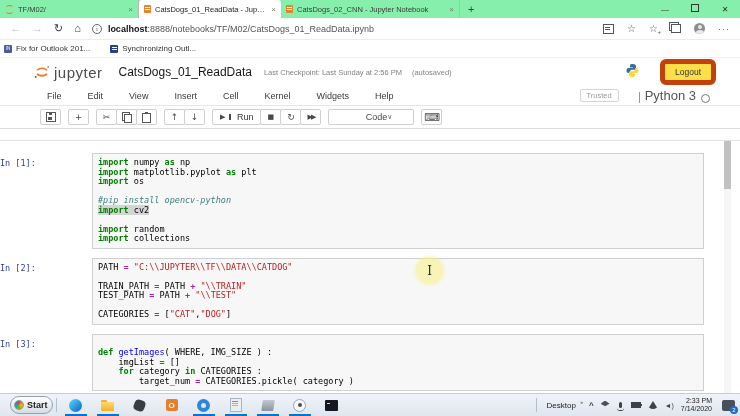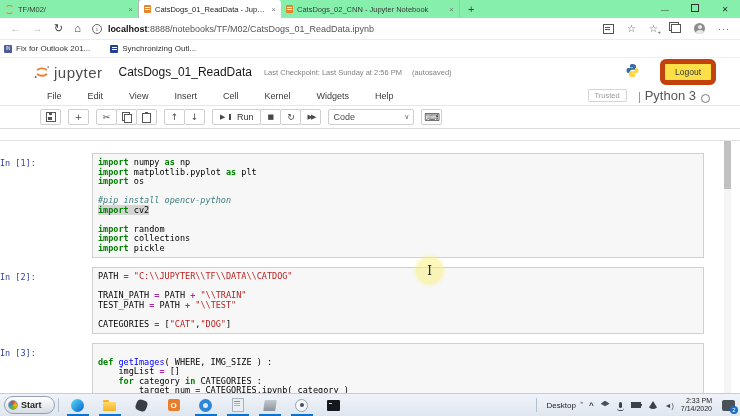--- a/index.html
+++ b/index.html
@@ -48,42 +48,42 @@
   .jheader{height:28px;display:flex;align-items:center;padding:0 14px 0 34px;gap:6px;background:#fff}
   .jbrand{font-size:15px;color:#4e4e4e;letter-spacing:.5px;margin-right:10px;display:flex;align-items:center;gap:4px}
   .jtitle{font-size:12px;color:#181818}
   .jchk{font-size:7.5px;color:#808080;margin-left:6px}
   .jauto{font-size:7.5px;color:#808080;margin-left:4px}
   .pyico{margin-left:auto}
   .logout{border:5px solid #c2410c;border-radius:6px;background:#fde047;font-size:8.5px;color:#333;padding:3px 10px;margin-left:14px;margin-right:10px}
   
   .jmenu{height:19px;display:flex;align-items:center;padding-left:47px;border-bottom:1px solid #e7e7e7;background:#fff}
   .mitem{font-size:9px;color:#3a3a3a;margin-right:26px}
-  .menu-right{margin-left:auto;display:flex;align-items:center;gap:12px;margin-right:30px}
+  .menu-right{margin-left:auto;display:flex;align-items:center;gap:20px;margin-right:30px}
   .trusted{border:1px solid #d5d5d5;border-radius:2px;color:#9a9a9a;font-size:7.5px;padding:1px 6px}
   .kernelind{display:flex;align-items:flex-end;gap:5px;font-size:13px;color:#555}
   .kbar{width:1px;height:11px;background:#999}
   .kcircle{width:7px;height:7px;border:1px solid #777;border-radius:50%}
   
   .jtoolbar{height:22px;display:flex;align-items:center;padding-left:40px;gap:7px;border-bottom:1px solid #dcdcdc;background:#fff}
   .tbg{display:flex}
   .tbb{height:16px;min-width:21px;background:#fff;border:1px solid #cfcfcf;border-radius:2px;display:flex;align-items:center;justify-content:center;color:#4a4a4a;font-size:9px;box-sizing:border-box}
   .tbg .tbb + .tbb{margin-left:-1px}
   .glyph{font-family:"DejaVu Sans",sans-serif;font-size:9px;line-height:1}
   .i-save{width:8px;height:8px;border:1px solid #555;position:relative;background:#fff}
   .i-save::before{content:"";position:absolute;top:0;left:2px;width:3px;height:2px;background:#555}
   .i-save::after{content:"";position:absolute;bottom:1px;left:1.5px;width:4px;height:3px;background:#555}
   .i-copy{width:6px;height:7px;border:1px solid #555;background:#fff;box-shadow:-2px -2px 0 -1px #fff,-2px -2px 0 0 #555;margin-left:2px;margin-top:2px}
   .i-paste{width:7px;height:8px;border:1px solid #555;background:#fff;position:relative;margin-top:1px}
   .i-paste::before{content:"";position:absolute;top:-2px;left:1.5px;width:3px;height:2px;background:#555}
   .runbtn{padding:0 7px;gap:3px}
   .playbar{width:1.5px;height:6px;background:#4a4a4a;margin-left:1px}
   .runlbl{font-size:9px;color:#333;margin-left:3px}
   .ffwd{letter-spacing:-2px;font-size:7px}
-  .cellsel{width:86px;justify-content:space-between;padding:0 4px}
+  .cellsel{width:86px;justify-content:flex-end;padding:0 21px}
   .chev{font-size:7px;color:#666}
   
   .notebook{height:269px;position:relative;overflow:hidden;background:#fff}
   .nbdiv{height:11px;border-bottom:1px solid #e3e3e3}
   .cells{padding-top:12px}
   .cell{display:flex;margin-bottom:9px}
   .prompt{width:92px;padding-right:9px;font-family:"DejaVu Sans Mono",monospace;font-size:8.5px;color:#303f9f;padding-top:5px;box-sizing:border-box;flex:0 0 auto}
   .inputbox{flex:1;margin-right:36px;border:1px solid #d0d0d0;background:#f7f7f7;padding:4px 5px;font-family:"DejaVu Sans Mono",monospace;font-size:8.5px;line-height:9.5px}
   .line{white-space:pre;height:9.5px}
   .tk.kw{color:#008000;font-weight:bold}
@@ -95,22 +95,22 @@
   .tk.sel{background:#d4d4d4}
   .sbtrack{position:absolute;right:9px;top:12px;bottom:0;width:7px;background:#f5f5f5}
   .sbthumb{position:absolute;top:0;left:0;width:7px;height:48px;background:#c1c1c1}
   
   .cursorhl{position:absolute;left:416px;top:257px;width:27px;height:27px;border-radius:50%;
     background:rgba(250,242,120,.5);box-shadow:0 0 4px rgba(250,242,120,.8);display:flex;align-items:center;justify-content:center;z-index:50}
   .ibeam{font-family:"DejaVu Serif",serif;font-size:12px;color:#2a2a2a}
   
   .taskbar{position:absolute;left:0;bottom:0;width:740px;height:22px;background:linear-gradient(#f0f4fa,#dfe6ef);
     border-top:1px solid #c4cedb;display:flex;align-items:center}
-  .startbtn{margin-left:4px;height:16px;border-radius:9px;border:1px solid #94a1b2;background:linear-gradient(#ffffff,#d5dce5);
-    display:flex;align-items:center;gap:3px;padding:0 12px 0 3px;font-size:9px;font-weight:bold;color:#1e1e1e}
+  .startbtn{margin-left:10px;height:16px;border-radius:9px;border:1px solid #94a1b2;background:linear-gradient(#ffffff,#d5dce5);
+    display:flex;align-items:center;gap:3px;padding:0 4px 0 3px;font-size:9px;font-weight:bold;color:#1e1e1e}
   .orb{width:10px;height:10px;border-radius:50%;background:conic-gradient(#e8412c,#fbbc04,#7db700,#00a2e8,#e8412c);border:1px solid #8899aa;box-sizing:border-box}
   .tsep{width:1px;height:14px;background:#b4bfcc;margin:0 3px}
   .tbicons{display:flex}
   .tbi{width:32px;height:22px;display:flex;align-items:center;justify-content:center;position:relative}
   .tbi.running::after{content:"";position:absolute;left:5px;right:5px;bottom:0;height:2px;background:#0b72d0}
   .ic-edge{width:13px;height:13px;border-radius:50%;background:linear-gradient(135deg,#4ec8f2 15%,#1273cf 85%)}
   .ic-explorer{width:13px;height:9px;background:linear-gradient(#ffd868,#f3b229);border-radius:1px;position:relative;margin-top:2px}
   .ic-explorer::before{content:"";position:absolute;top:-2px;left:0;width:6px;height:2px;background:#f3b229;border-radius:1px 1px 0 0}
   .ic-snagit{width:11px;height:11px;background:#383d44;border-radius:4px;transform:rotate(20deg)}
   .ic-outlook{width:12px;height:12px;background:#e77e2e;border-radius:2px;color:#fff;font-size:8px;font-weight:bold;display:flex;align-items:center;justify-content:center}
@@ -292,42 +292,41 @@
         <div class="inputbox">
           <div class="line"><span class="tk kw">import</span><span class="tk pl"> numpy </span><span class="tk kw">as</span><span class="tk pl"> np</span></div>
           <div class="line"><span class="tk kw">import</span><span class="tk pl"> matplotlib.pyplot </span><span class="tk kw">as</span><span class="tk pl"> plt</span></div>
           <div class="line"><span class="tk kw">import</span><span class="tk pl"> os</span></div>
           <div class="line">&nbsp;</div>
           <div class="line"><span class="tk cm">#pip install opencv-python</span></div>
           <div class="line"><span class="tk kw sel">import</span><span class="tk pl sel"> cv2</span></div>
           <div class="line">&nbsp;</div>
           <div class="line"><span class="tk kw">import</span><span class="tk pl"> random</span></div>
           <div class="line"><span class="tk kw">import</span><span class="tk pl"> collections</span></div>
-          <div class="line"><span class="tk kw">import</span><span class="tk pl"> pickle</span></div>
         </div>
       </div>
       <div class="cell">
         <div class="prompt">In [2]:</div>
         <div class="inputbox">
           <div class="line"><span class="tk pl">PATH </span><span class="tk op">=</span><span class="tk pl"> </span><span class="tk st">"C:\\JUPYTER\\TF\\DATA\\CATDOG"</span></div>
           <div class="line">&nbsp;</div>
           <div class="line"><span class="tk pl">TRAIN_PATH </span><span class="tk op">=</span><span class="tk pl"> PATH </span><span class="tk op">+</span><span class="tk pl"> </span><span class="tk st">"\\TRAIN"</span></div>
           <div class="line"><span class="tk pl">TEST_PATH </span><span class="tk op">=</span><span class="tk pl"> PATH </span><span class="tk op">+</span><span class="tk pl"> </span><span class="tk st">"\\TEST"</span></div>
           <div class="line">&nbsp;</div>
           <div class="line"><span class="tk pl">CATEGORIES </span><span class="tk op">=</span><span class="tk pl"> [</span><span class="tk st">"CAT"</span><span class="tk pl">,</span><span class="tk st">"DOG"</span><span class="tk pl">]</span></div>
         </div>
       </div>
       <div class="cell">
         <div class="prompt">In [3]:</div>
         <div class="inputbox">
           <div class="line">&nbsp;</div>
           <div class="line"><span class="tk kw">def</span><span class="tk pl"> </span><span class="tk fn">getImages</span><span class="tk pl">( WHERE, IMG_SIZE ) :</span></div>
           <div class="line"><span class="tk pl">    imgList </span><span class="tk op">=</span><span class="tk pl"> []</span></div>
           <div class="line"><span class="tk pl">    </span><span class="tk kw">for</span><span class="tk pl"> category </span><span class="tk kw">in</span><span class="tk pl"> CATEGORIES :</span></div>
-          <div class="line"><span class="tk pl">        target_num </span><span class="tk op">=</span><span class="tk pl"> CATEGORIES.ipynb( category )</span></div>
+          <div class="line"><span class="tk pl">        target_num </span><span class="tk op">=</span><span class="tk pl"> CATEGORIES.pickle( category )</span></div>
         </div>
       </div>
     </div>
   <div class="sbtrack">
       <div class="sbthumb"></div>
     </div>
 </div>
 
 <div class="cursorhl">
   <span class="ibeam">I</span>

